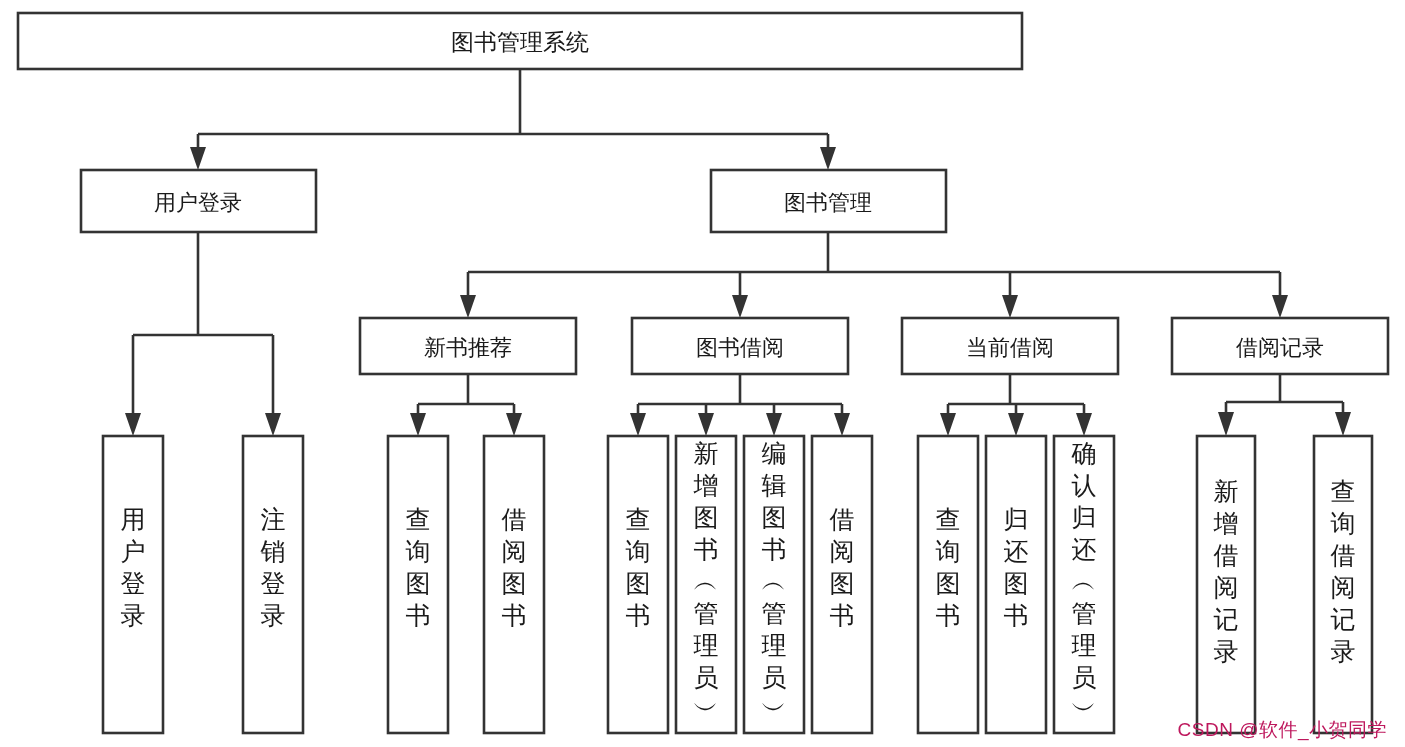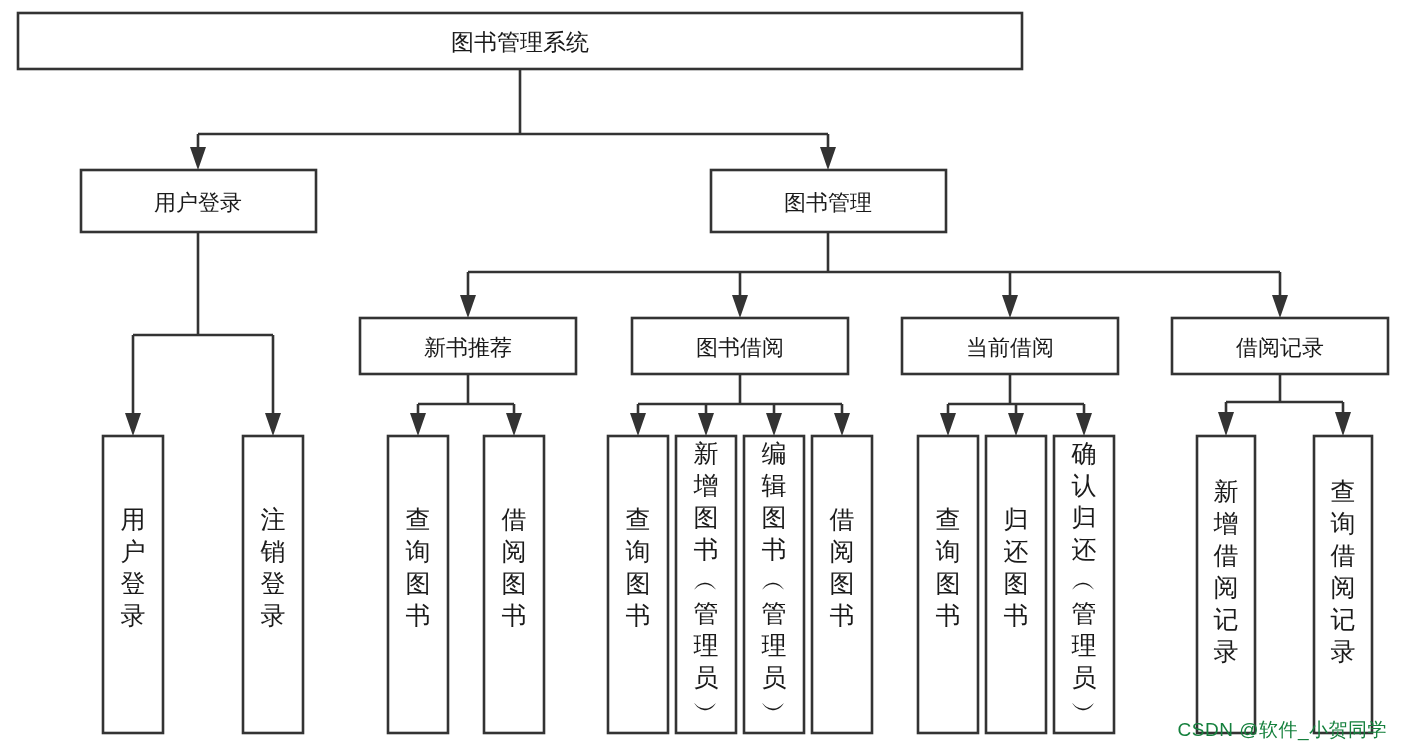--- a/index.html
+++ b/index.html
@@ -56,21 +56,21 @@
     font-family: "Liberation Sans", "DejaVu Sans", sans-serif;
     font-size: 25px;
     text-anchor: middle;
   }
   .watermark-text {
     position: absolute;
     right: 8px;
     bottom: 4px;
     font-family: "Liberation Sans", "DejaVu Sans", sans-serif;
     font-size: 19px;
-    color: #15803d;
+    color: #be185d;
     white-space: nowrap;
     letter-spacing: 0.5px;
   }
 </style>
 </head>
 <body>
 
 <div id="diagram-root">
 
   <svg id="flowchart" viewBox="0 0 1405 747">

